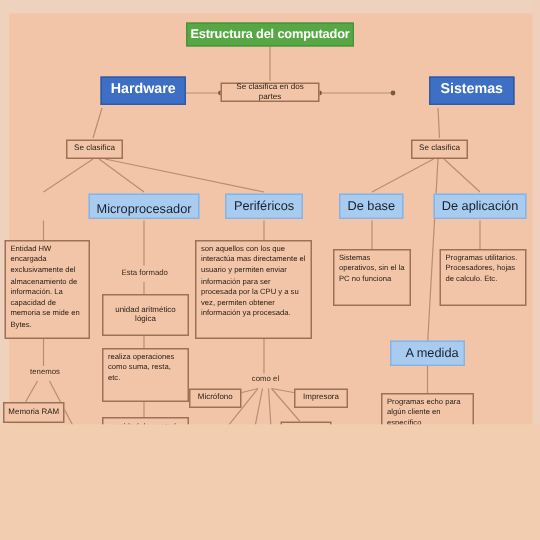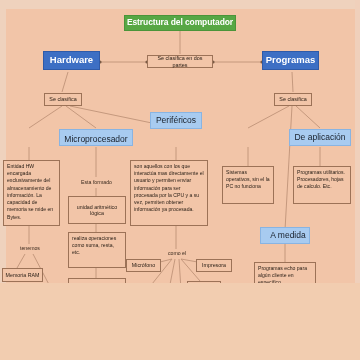--- a/index.html
+++ b/index.html
@@ -55,20 +55,21 @@
     font-weight: bold;
     letter-spacing: -0.1px;
   }
   
   .n-blue {
     background: #3d6fc4;
     border: 1px solid #2f5aa8;
     color: #ffffff;
     font-size: 9.5px;
     font-weight: bold;
+    margin-left: 24px;
   }
   
   .n-lblue {
     background: #a8cbf0;
     border: 1px solid #89b4e2;
     color: #18202b;
     font-size: 8.5px;
   }
   
   .n-txt {
@@ -179,40 +180,43 @@
 
   <div class="node n-lbl" style="left:147px; top:55px; width:66px; height:13px;">
     <span>Se clasifica en dos partes</span>
   </div>
 
   <div class="node n-blue" style="left:43px; top:51px; width:57px; height:19px;">
     <span>Hardware</span>
   </div>
 
   <div class="node n-blue" style="left:262px; top:51px; width:57px; height:19px;">
-    <span>Programas</span>
+    <span>Sistemas</span>
   </div>
 
   <div class="node n-lbl" style="left:44px; top:93px; width:38px; height:13px;">
     <span>Se clasifica</span>
   </div>
 
   <div class="node n-lbl" style="left:274px; top:93px; width:38px; height:13px;">
     <span>Se clasifica</span>
   </div>
 
 
   <div class="node n-lblue" style="left:59px; top:129px; width:74px; height:17px;align-items:flex-end;">
     <span>Microprocesador</span>
   </div>
 
-  <div class="node n-lblue" style="left:150px; top:112px; width:52px; height:17px;">
+  <div class="node n-lblue" style="left:150px; top:129px; width:52px; height:17px;">
     <span>Periféricos</span>
   </div>
 
+  <div class="node n-lblue" style="left:226px; top:129px; width:43px; height:17px;">
+    <span>De base</span>
+  </div>
 
   <div class="node n-lblue" style="left:289px; top:129px; width:62px; height:17px;align-items:center;">
     <span>De aplicación</span>
   </div>
 
   <div class="node n-lblue" style="left:260px; top:227px; width:50px; height:17px;padding-left:6px;">
     <span>A medida</span>
   </div>
 
   <div class="node n-txt" style="left:3px; top:160px; width:57px; height:66px;">

